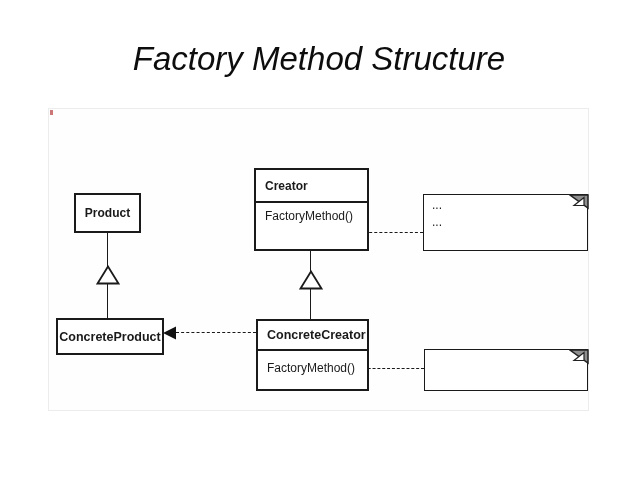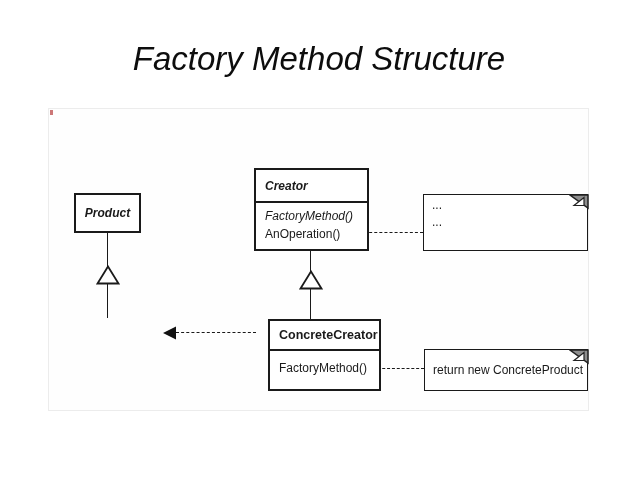--- a/index.html
+++ b/index.html
@@ -57,33 +57,33 @@
     border: 1.5px solid #1a1a1a;
   }
 
   
   .uml-class {
     position: absolute; background: #fff;
     border: 2px solid #1a1a1a; box-sizing: border-box;
     font-size: 12px;
   }
   .cls-name { font-weight: bold; }
-  .it { font-style: italic; }
+  .it { }
 
   #box-product { left: 25px; top: 84px; width: 67px; height: 40px;
     display: flex; align-items: center; justify-content: center; }
   #box-concrete-product { left: 7px; top: 209px; width: 108px; height: 37px;
     display: flex; align-items: center; justify-content: center; font-size: 12.5px; }
 
   #box-creator { left: 205px; top: 59px; width: 115px; height: 83px; }
   #box-creator .hdr { height: 31px; border-bottom: 2px solid #1a1a1a;
     display: flex; align-items: center; padding-left: 9px; }
   #box-creator .body { padding: 4px 0 0 9px; line-height: 18px; }
 
-  #box-concrete-creator { left: 207px; top: 210px; width: 113px; height: 72px; font-size: 12.5px; margin-left: 12px; }
+  #box-concrete-creator { left: 207px; top: 210px; width: 113px; height: 72px; font-size: 12.5px; }
   #box-concrete-creator .hdr { height: 28px; border-bottom: 2px solid #1a1a1a;
     display: flex; align-items: center; padding-left: 9px; }
   #box-concrete-creator .body { padding: 9px 0 0 9px; line-height: 16px; font-size: 12px; }
 
   
   .uml-note {
     position: absolute; background: #fff;
     border: 1.5px solid #1a1a1a; box-sizing: border-box;
     font-size: 12px;
   }
@@ -128,24 +128,26 @@
     <div class="uml-class" id="box-product">
       <span class="cls-name it">Product</span>
     </div>
 
     <div class="uml-class" id="box-creator">
       <div class="hdr">
         <span class="cls-name it">Creator</span>
       </div>
       <div class="body">
         <div class="it">FactoryMethod()</div>
-        <div>AnOperation()</div>
       </div>
     </div>
 
+    <div class="uml-class" id="box-concrete-product">
+      <span class="cls-name">ConcreteProduct</span>
+    </div>
 
     <div class="uml-class" id="box-concrete-creator">
       <div class="hdr">
         <span class="cls-name">ConcreteCreator</span>
       </div>
       <div class="body">
         <div>FactoryMethod()</div>
       </div>
     </div>
 
@@ -156,17 +158,16 @@
       </svg>
       <div>...</div>
       <div>...</div>
     </div>
 
     <div class="uml-note" id="note-concrete">
       <svg class="fold" width="20" height="17">
         <polygon points="1,1 19,1 19,14" fill="#8f8f8f" stroke="#222222" stroke-width="1.5"></polygon>
         <polygon points="5,11.5 15,11.5 15,3.5" fill="#ffffff" stroke="#222222" stroke-width="1.2"></polygon>
       </svg>
-      <div>return new ConcreteProduct</div>
     </div>
 
   </div>
 </div>
 
 </body></html>

